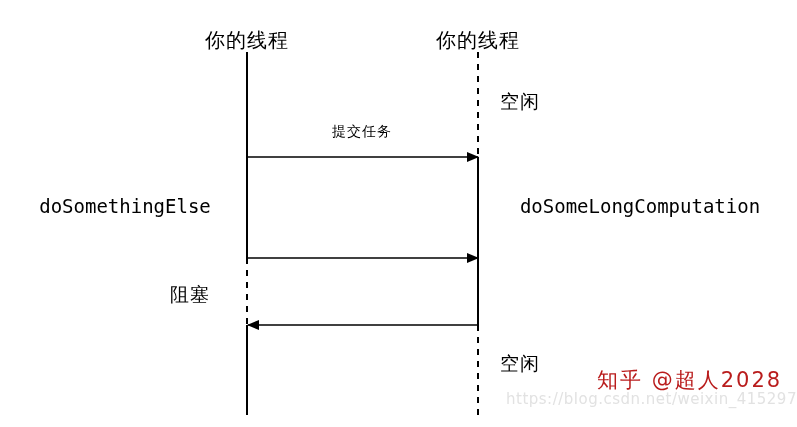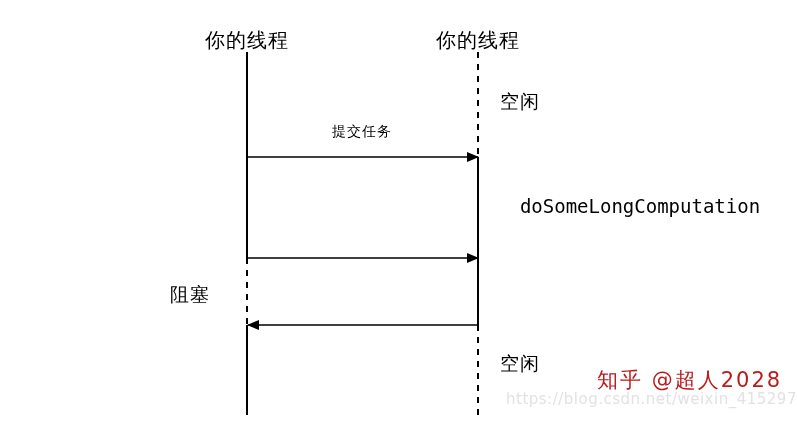--- a/index.html
+++ b/index.html
@@ -104,20 +104,21 @@
   <div class="lbl msg-label" style="left:362px; top:124px; transform:translateX(-50%);">提交任务</div>
 
 
 
   <div class="lbl state-label" style="left:500px; top:92px;">空闲</div>
 
   <div class="lbl state-label" style="left:170px; top:285px;">阻塞</div>
 
   <div class="lbl state-label" style="left:500px; top:354px;">空闲</div>
 
+  <div class="lbl mono-label" style="left:125px; top:197px; transform:translateX(-50%);">doSomethingElse</div>
 
   <div class="lbl mono-label" style="left:640px; top:197px; transform:translateX(-50%);">doSomeLongComputation</div>
 
   <div class="wm wm-zhihu" style="left:597px; top:370px;">知乎 @超人2028</div>
 
   <div class="wm wm-url" style="left:506px; top:392px;">https://blog.csdn.net/weixin_41529708</div>
 
 </div>
 
 </body></html>

